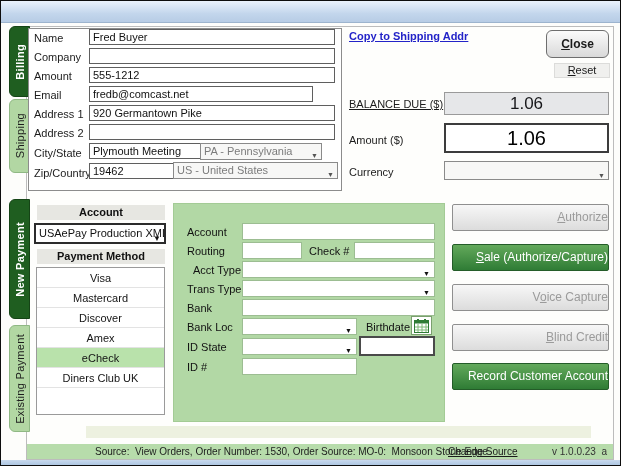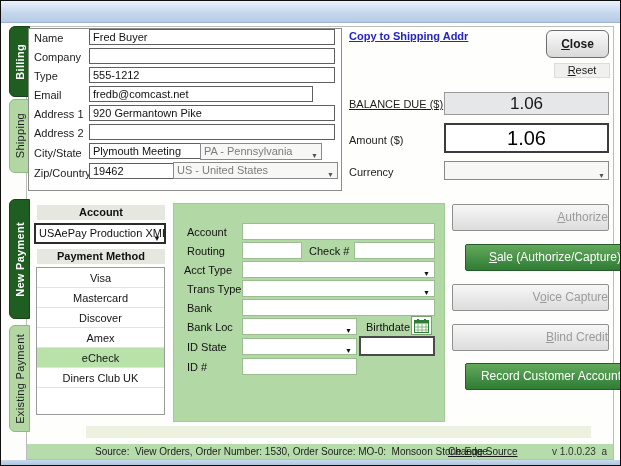--- a/index.html
+++ b/index.html
@@ -102,21 +102,21 @@
   }
   .gcombo .arr { position:absolute; right:4px; top:4px; font-size:7px; color:#111; }
   .calbtn { position:absolute; left:237px; top:112px; width:21px; height:19px; background:#fff; border:1px solid #7aa06e; cursor:pointer; display:flex; align-items:center; justify-content:center; }
   .bdayinp { position:absolute; left:185px; top:132px; width:76px; height:20px; background:#fff; border:2px solid #4a4a4a; font-size:11px; padding:0 3px; }
   
   .abtn {
     position:absolute; left:451px; width:157px; height:27px;
     border-radius:2px; font-size:12px; text-align:right; line-height:25px; cursor:pointer;
   }
   .abtn.disabled { background:linear-gradient(#f7f7f7,#dcdcdc); border:1px solid #8f8f8f; color:#9b9b9b; }
-  .abtn.green { background:linear-gradient(#63a95b,#2f7c35); border:1px solid #245c28; color:#fff;margin-left:13px; }
+  .abtn.green { background:linear-gradient(#63a95b,#2f7c35); border:1px solid #245c28; color:#fff; }
   .abtn u { text-decoration:underline; }
   
   .palestrip { position:absolute; left:85px; top:425px; width:505px; height:12px; background:#edf1e0; }
   .statusbar {
     position:absolute; left:26px; top:443px; width:586px; height:15px;
     background:#b7dcab; font-size:10px; color:#1d1d1d; line-height:15px;
   }
   .statusbar .src { position:absolute; left:68px; white-space:pre; }
   .statusbar .chg { position:absolute; left:421px; text-decoration:underline; color:#1b1b1b; cursor:pointer; }
   .statusbar .ver { position:absolute; right:6px; white-space:pre; color:#333; }
@@ -147,21 +147,21 @@
   </div>
 
   <div class="addrbox"></div>
 
   <span class="lbl" style="left:33px;top:31px;">Name</span>
   <input class="inp" style="left: 88px; top: 28px; width: 246px;" value="Fred Buyer">
 
   <span class="lbl" style="left:33px;top:50px;">Company</span>
   <input class="inp" style="left: 88px; top: 47px; width: 246px;" value="">
 
-  <span class="lbl" style="left:33px;top:69px;">Type</span>
+  <span class="lbl" style="left:33px;top:69px;">Amount</span>
   <input class="inp" style="left: 88px; top: 66px; width: 246px;" value="555-1212">
 
   <span class="lbl" style="left:33px;top:88px;">Email</span>
   <input class="inp" style="left: 88px; top: 85px; width: 224px;" value="fredb@comcast.net">
 
   <span class="lbl" style="left:33px;top:107px;">Address 1</span>
   <input class="inp" style="left: 88px; top: 104px; width: 246px;" value="920 Germantown Pike">
 
   <span class="lbl" style="left:33px;top:126px;">Address 2</span>
   <input class="inp" style="left: 88px; top: 123px; width: 246px;" value="">
@@ -212,21 +212,21 @@
 
   <div class="gpanel">
     <span class="lbl" style="left:13px;top:22px;">Account</span>
     <input class="ginp" style="left: 68px; top: 19px; width: 193px;">
 
     <span class="lbl" style="left:13px;top:41px;">Routing</span>
     <input class="ginp" style="left: 68px; top: 38px; width: 60px;">
     <span class="lbl" style="left:135px;top:41px;">Check #</span>
     <input class="ginp" style="left: 180px; top: 38px; width: 81px;">
 
-    <span class="lbl" style="left:10px;top:60px;">Acct Type</span>
+    <span class="lbl" style="left:19px;top:60px;">Acct Type</span>
     <div class="gcombo" style="left:68px;top:57px;width:193px;">
       <span class="arr">▼</span>
     </div>
 
     <span class="lbl" style="left:13px;top:79px;">Trans Type</span>
     <div class="gcombo" style="left:68px;top:76px;width:193px;">
       <span class="arr">▼</span>
     </div>
 
     <span class="lbl" style="left:13px;top:98px;">Bank</span>

